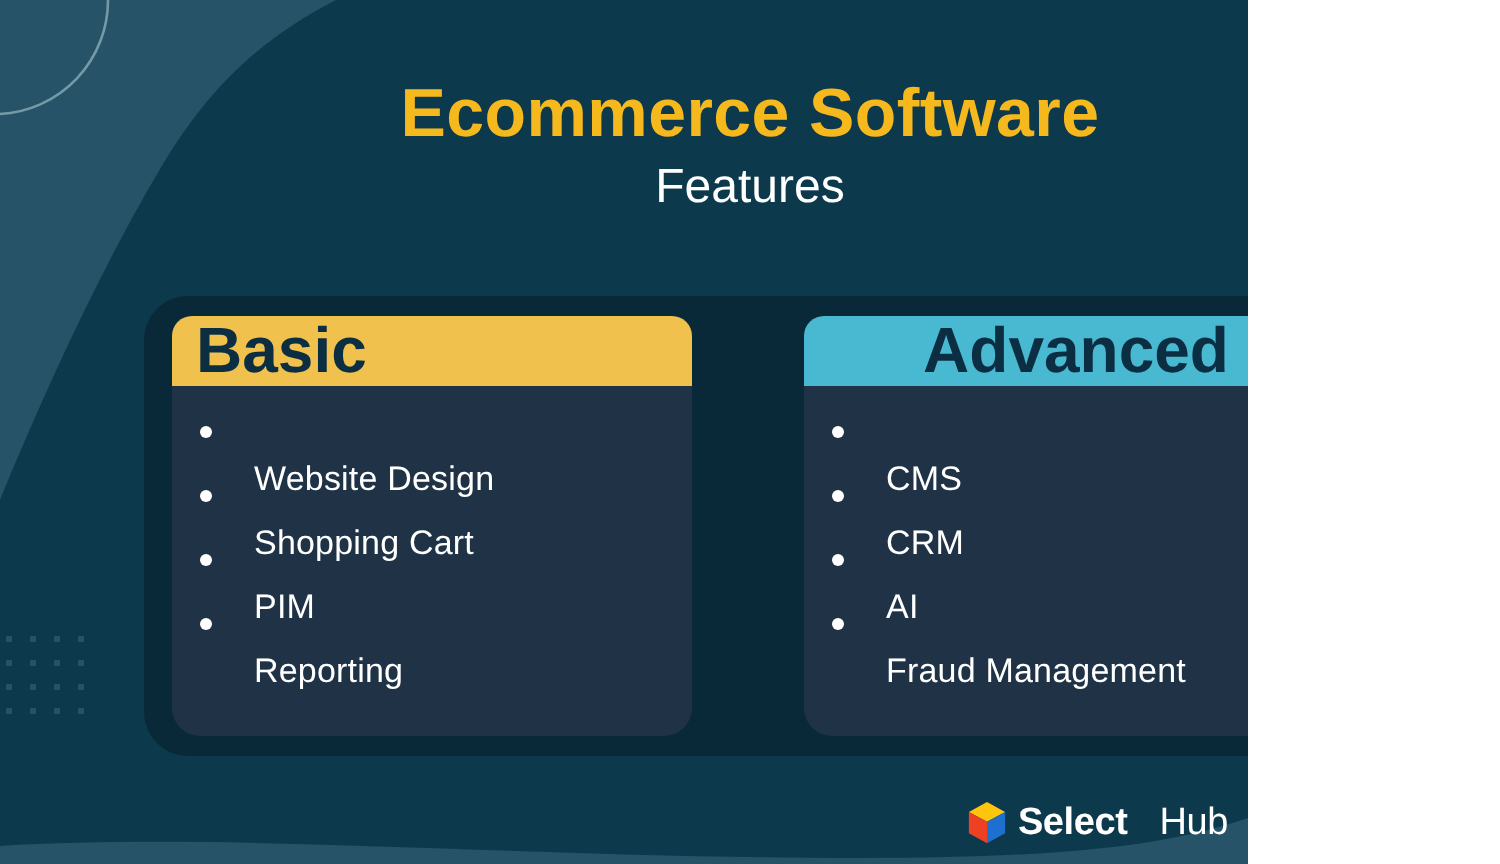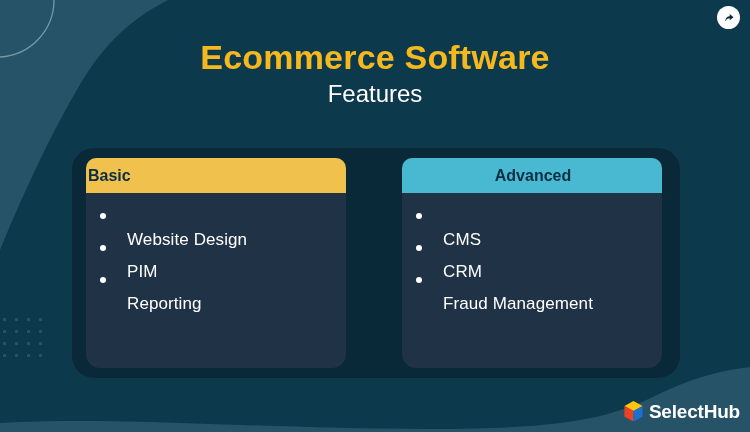--- a/index.html
+++ b/index.html
@@ -1,17 +1,17 @@
 <!DOCTYPE html>
 <html style="--background: #0d394c; --decor-shape: #265367; --card-bg: #0a2938; --panel-bg: #1f3246; --basic-header-bg: #f0c24d; --advanced-header-bg: #49b9d1; --title-accent: #f6b91d; --header-text-dark: #0c2e43; --body-text: #ffffff; --cube-yellow: #ffc40c; --cube-red: #ee4123; --cube-blue: #1e70d0;"><head>
 <meta charset="utf-8">
 <style>
   html,body{margin:0;padding:0;}
   .canvas{
-    position:relative;width:750px;height:432px;overflow:hidden;
+    position:relative;width:624px;height:432px;overflow:hidden;
     background:var(--background,#0d394c);
     font-family:"Liberation Sans","DejaVu Sans",sans-serif;
   }
   
   .deco{position:absolute;inset:0;width:750px;height:432px;z-index:0;}
   .deco .shape{fill:var(--decor-shape,#265367);}
   .deco .arc{fill:none;stroke:#8fb2bd;stroke-width:1.3;opacity:.75;}
   .dot-grid{position:absolute;left:3px;top:318px;display:grid;
     grid-template-columns:repeat(4,12px);grid-auto-rows:12px;z-index:1;}
   .dot-grid i{width:3px;height:3px;background:#35657a;opacity:.6;border-radius:.5px;}
@@ -24,37 +24,37 @@
   .title{position:absolute;left:0;top:38px;width:750px;text-align:center;z-index:2;
     color:var(--title-accent,#f6b91d);font-size:34px;font-weight:800;letter-spacing:.2px;margin:0;}
   .subtitle{position:absolute;left:0;top:80px;width:750px;text-align:center;z-index:2;
     color:var(--body-text,#fff);font-size:24px;font-weight:400;margin:0;}
   
   .card{position:absolute;left:72px;top:148px;width:608px;height:230px;border-radius:22px;
     background:var(--card-bg,#0a2938);z-index:2;}
   .col{position:absolute;top:10px;width:260px;}
   .col-basic{left:14px;}
   .col-advanced{left:330px;}
-  .col-header{height:35px;line-height:35px;border-radius:10px 10px 0 0;padding-left:2px;
-    font-size:16px;font-weight:700;color:var(--header-text-dark,#0c2e43);box-sizing:border-box;}
+  .col-header{height:35px;line-height:35px;border-radius:10px 10px 0 0;padding-left:12px;
+    font-size:32px;font-weight:700;color:var(--header-text-dark,#0c2e43);box-sizing:border-box;}
   .col-basic .col-header{background:var(--basic-header-bg,#f0c24d);}
   .col-advanced .col-header{background:var(--advanced-header-bg,#49b9d1);text-align:center;}
   .col-body{height:175px;background:var(--panel-bg,#1f3246);border-radius:0 0 14px 14px;
     box-sizing:border-box;padding-top:7px;}
   .col-body ul{list-style:none;margin:0;padding:0;}
   .col-body li{height:32px;display:flex;align-items:center;}
   .col-body .bullet{width:6px;height:6px;border-radius:50%;background:var(--body-text,#fff);
     margin-left:14px;flex:0 0 auto;}
   .col-body .item-text{color:var(--body-text,#fff);font-size:17px;margin-left:21px;letter-spacing:.1px;margin-top:48px;}
   
   .brand{position:absolute;right:10px;bottom:9px;display:flex;align-items:center;z-index:3;}
   .brand svg{width:21px;height:23px;margin-right:5px;}
   .brand .txt{color:#ffffff;font-size:19px;letter-spacing:-.2px;}
   .brand .txt b{font-weight:700;}
-  .brand .txt span{font-weight:700;}
+  .brand .txt span{font-weight:400;margin-left:16px;}
 </style>
 </head>
 <body>
 
 <div class="canvas">
 
   <svg class="deco" viewBox="0 0 750 432" aria-hidden="true">
     <path class="shape" d="M0 0 L168 0 C125 22 100 50 78 88 C55 127 28 182 0 250 Z"></path>
     <path class="arc" d="M54 0 A57 57 0 0 1 0 57"></path>
     <path class="shape" d="M0 423 C120 416 260 429 430 429 C560 429 608 419 655 396 C688 380 715 371 750 367 L750 432 L0 432 Z"></path>
@@ -92,20 +92,24 @@
     <div class="col col-basic">
       <div class="col-header">Basic</div>
       <div class="col-body">
         <ul>
             <li>
               <span class="bullet"></span>
               <span class="item-text">Website Design</span>
             </li>
             <li>
               <span class="bullet"></span>
+              <span class="item-text">Shopping Cart</span>
+            </li>
+            <li>
+              <span class="bullet"></span>
               <span class="item-text">PIM</span>
             </li>
             <li>
               <span class="bullet"></span>
               <span class="item-text">Reporting</span>
             </li>
           </ul>
       </div>
     </div>
 
@@ -116,20 +120,24 @@
             <li>
               <span class="bullet"></span>
               <span class="item-text">CMS</span>
             </li>
             <li>
               <span class="bullet"></span>
               <span class="item-text">CRM</span>
             </li>
             <li>
               <span class="bullet"></span>
+              <span class="item-text">AI</span>
+            </li>
+            <li>
+              <span class="bullet"></span>
               <span class="item-text">Fraud Management</span>
             </li>
           </ul>
       </div>
     </div>
 
   </div>
 
   <div class="brand">
     <svg viewBox="0 0 22 24">

